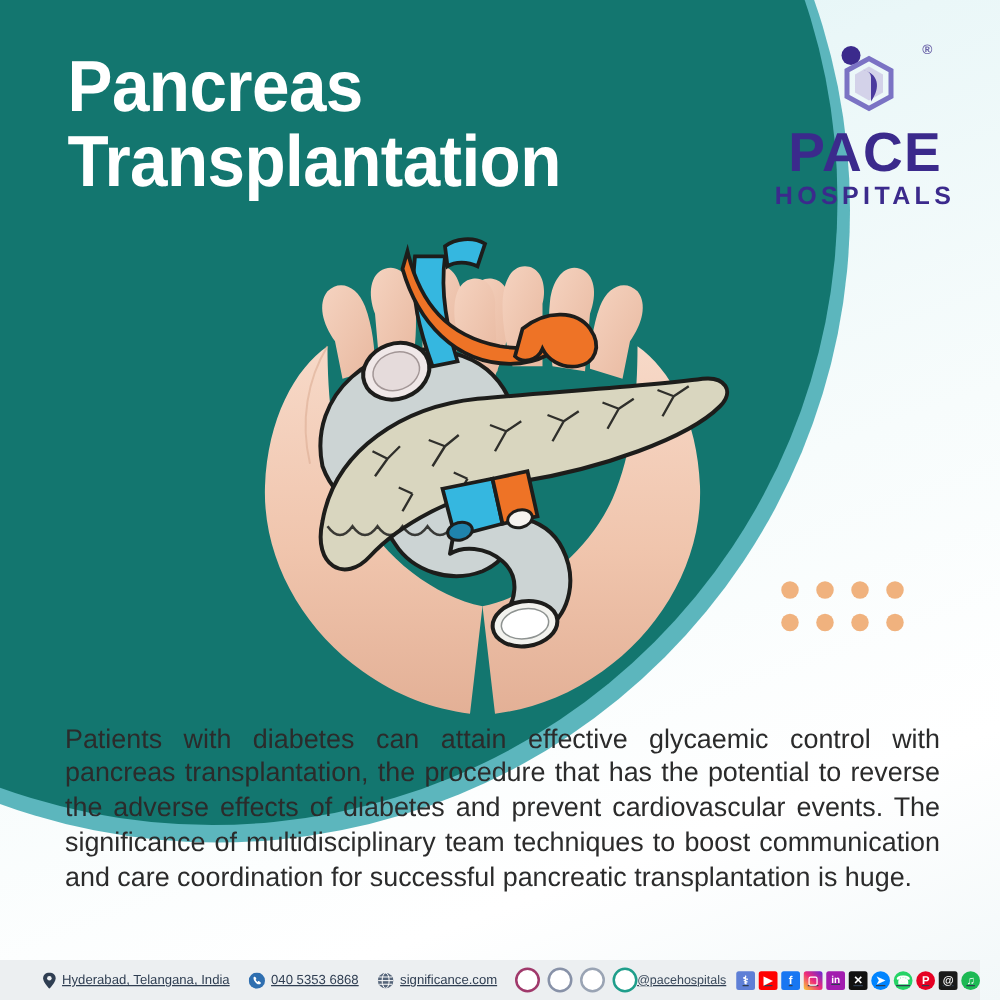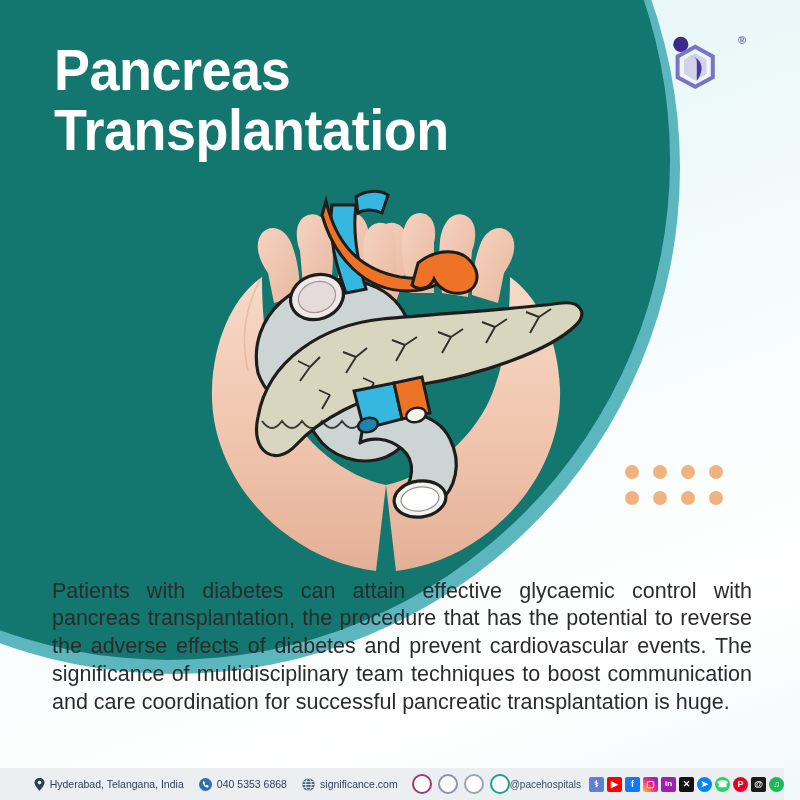--- a/index.html
+++ b/index.html
@@ -86,21 +86,21 @@
     color:#2b2b2b;
     text-align:justify;
     font-family:"Liberation Sans",sans-serif;
   }
 
   
   .footer{
     position:absolute;left:0;bottom:0;width:784px;height:32px;
     background:#eceff1;
     display:flex;align-items:center;
-    font-size:10.5px;color:#2f3e52;
+    font-size:10.5px;color:#2f3e52;text-decoration:underline;
   }
   .f-group{display:flex;align-items:center;gap:5px;white-space:nowrap;}
   .f-sep{width:18px;}
   .footer .ico{display:inline-flex;align-items:center;}
   .cert-row{display:flex;align-items:center;gap:6px;margin-left:14px;}
   .cert{width:16px;height:16px;border-radius:50%;display:block;}
   .handle{color:#3b4a5c;font-size:10px;}
   .social-row{display:flex;align-items:center;gap:3px;margin-left:8px;}
   .soc{width:15px;height:15px;border-radius:2px;display:flex;align-items:center;justify-content:center;
        font-size:9px;color:#fff;font-weight:bold;line-height:1;}
@@ -124,20 +124,22 @@
   <div class="logo">
     <div class="logo-mark">
       <svg viewBox="0 0 120 78" width="96" height="72" aria-hidden="true">
         <circle cx="46" cy="12" r="9.5" fill="#3b2a8c"></circle>
         <path d="M42 27 L64 15 L86 27 L86 53 L64 65 L42 53 Z" fill="none" stroke="#7b73c4" stroke-width="5"></path>
         <path d="M50 31 L64 23 L78 31 L78 49 L64 57 L50 49 Z" fill="#cfcbe6" opacity="0.85"></path>
         <path d="M57 26 C 74 30, 76 44, 66 58 L66 34 C66 29, 62 27, 57 26 Z" fill="#4b3a9e"></path>
       </svg>
       <span class="logo-reg">®</span>
     </div>
+    <div class="logo-pace">PACE</div>
+    <div class="logo-hosp">HOSPITALS</div>
   </div>
 
   <div class="dots">
     <i></i>
       <i></i>
     <i></i>
       <i></i>
     <i></i>
       <i></i>
     <i></i>

